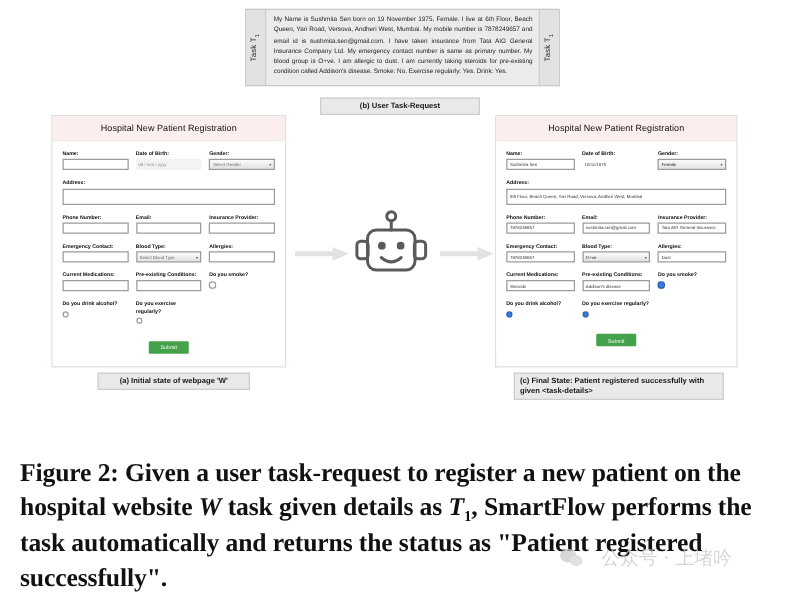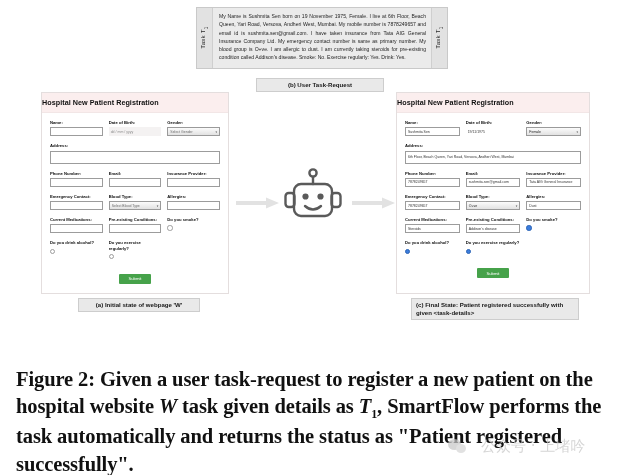--- a/index.html
+++ b/index.html
@@ -73,23 +73,24 @@
     background: #ffffff;
     border: 1px solid #e4dede;
     box-sizing: border-box;
     overflow: hidden;
   }
   #panel-left  { left: 41px;  top: 92px; width: 188px; height: 202px; }
   #panel-right { left: 396px; top: 92px; width: 194px; height: 202px; }
 
   .panel-header {
     background: #fbeeee;
+    text-align: center;
     padding: 5px 0 5px;
     font-size: 7.2px;
-    font-weight: bold;
+    font-weight: normal;
     color: #101010;
     letter-spacing: .05px;
   }
   .panel-body {
     background: #ffffff;
     padding: 7px 8px 6px;
     border-top: 1px solid #f2e6e6;
   }
 
   .form-row {

